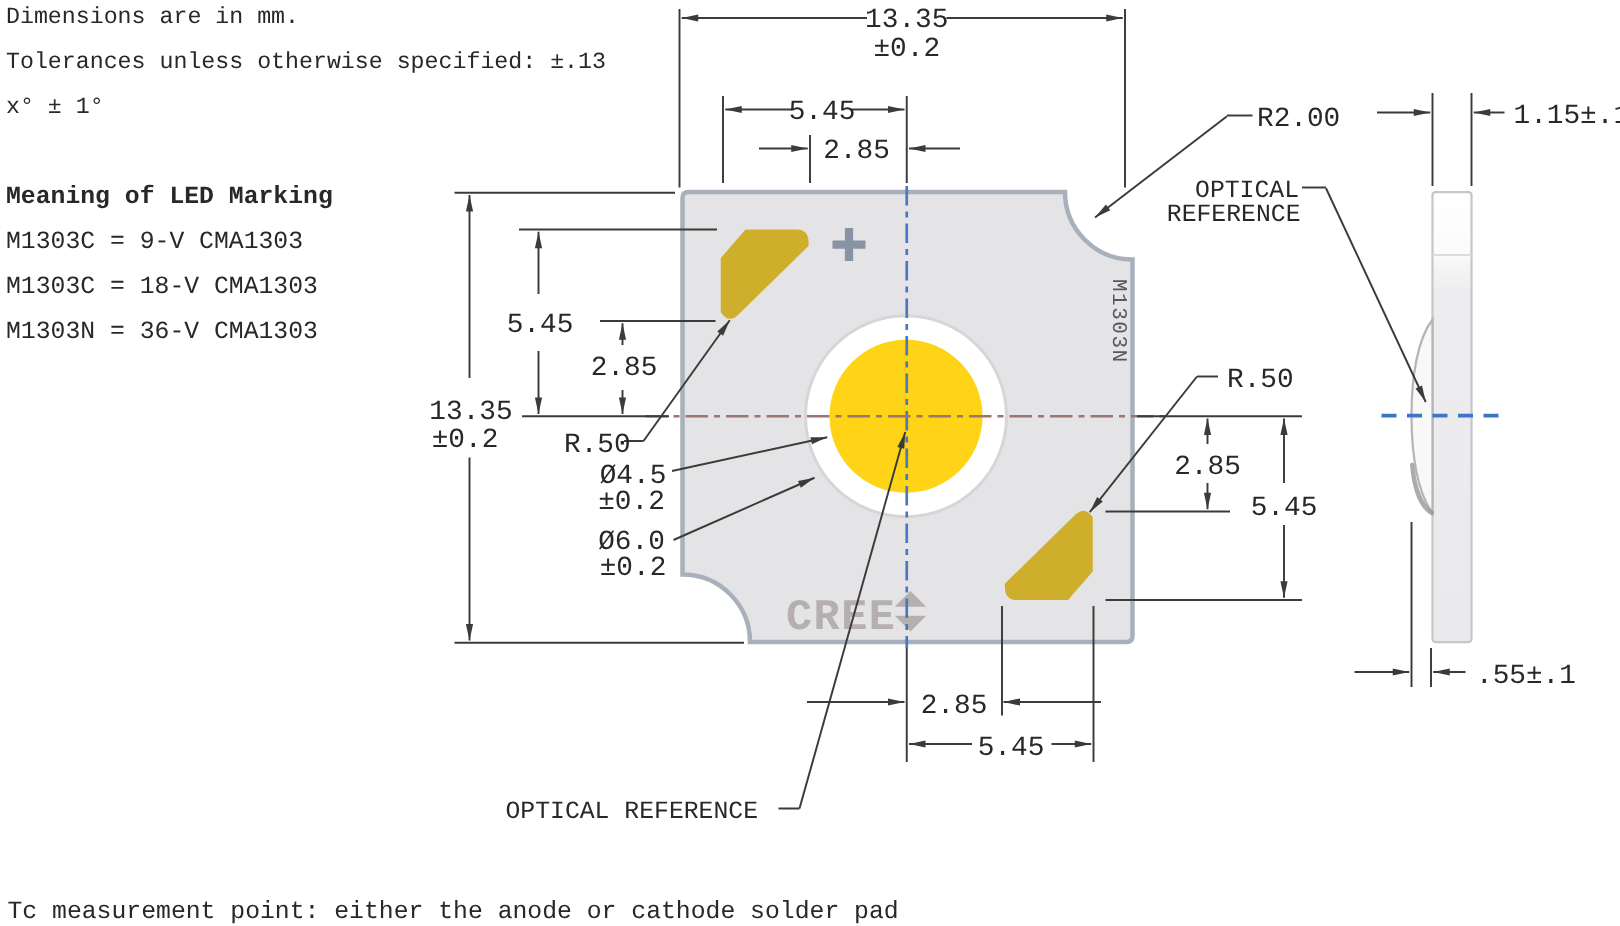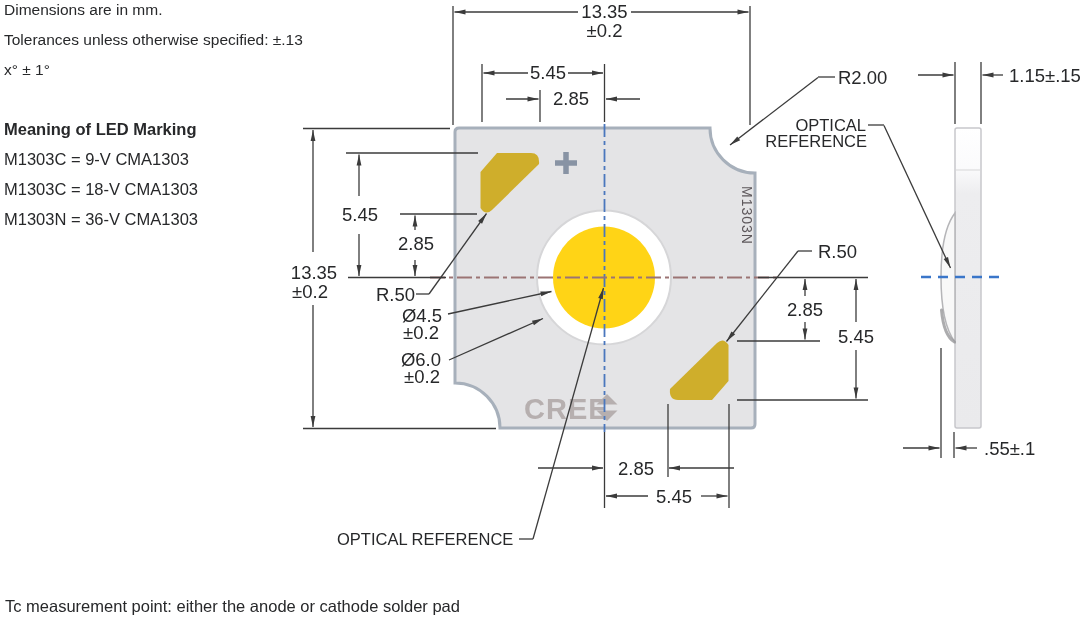--- a/index.html
+++ b/index.html
@@ -1,17 +1,17 @@
 <!DOCTYPE html>
 <html><head>
 <meta charset="utf-8">
 <style>
   html,body{margin:0;padding:0;background:#ffffff;}
   .stage{position:relative;width:1080px;height:617px;background:#ffffff;overflow:hidden;
-         font-family:Liberation Sans, sans-serif;}
+         font-family:Liberation Mono, monospace;}
   svg{position:absolute;left:0;top:0;}
   text{fill:#27282a;}
   .note{font-size:15.5px;}
   .legend{font-size:16.5px;}
   .legend-title{font-size:16.5px;font-weight:bold;}
   .footer{font-size:16.5px;}
   .dim{font-size:18.5px;text-anchor:middle;}
   .dimL{font-size:18.5px;text-anchor:start;}
   .cap{font-size:16.5px;}
   .ln{stroke:#3b3b3b;stroke-width:1.3;fill:none;}

